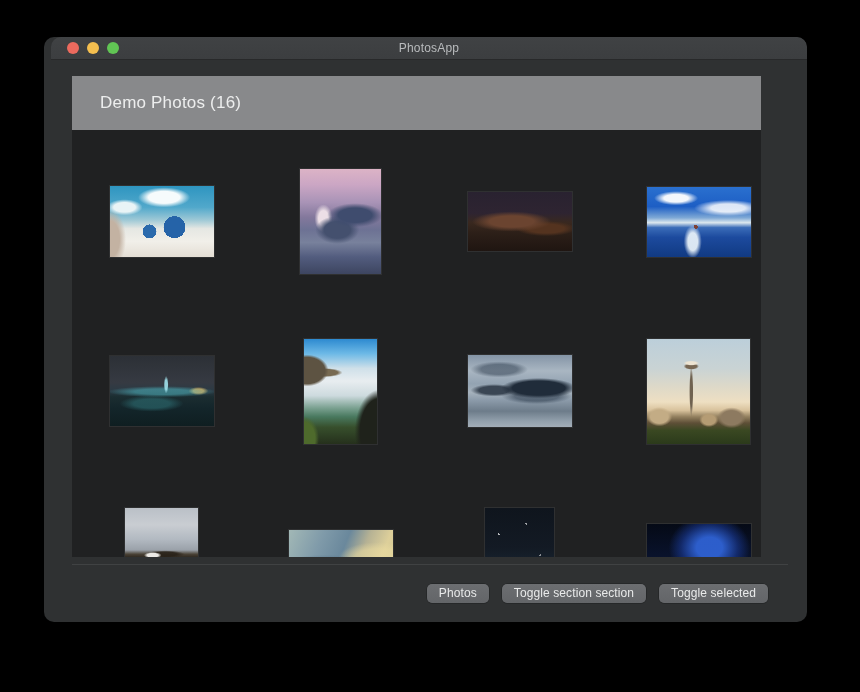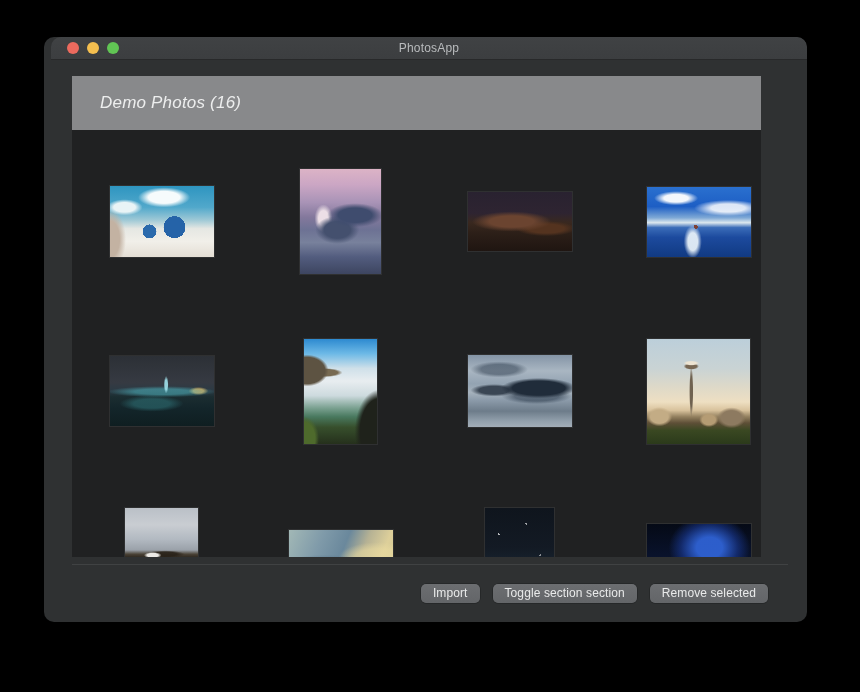--- a/index.html
+++ b/index.html
@@ -21,21 +21,21 @@
     display:flex;align-items:center;
   }
   .traffic{position:absolute;left:16px;top:5px;display:flex;gap:8px;}
   .traffic span{width:12px;height:12px;border-radius:50%;display:block;}
   .win-title{
     flex:1;text-align:center;font-size:12px;font-weight:500;
     color:var(--title-text,#b9bbbd);letter-spacing:.2px;
   }
   .scroll-area{
     position:absolute;left:28px;top:39px;width:689px;height:481px;
-    background:var(--scroll-bg,#202122);overflow:hidden;font-style:italic;
+    background:var(--scroll-bg,#202122);overflow:hidden;
   }
   .section-header{
     position:absolute;left:0;top:0;right:0;height:54px;
     background:var(--header-bg,#88898b);
     display:flex;align-items:center;padding-left:28px;box-sizing:border-box;
   }
   .section-header .hd-text{
     font-size:17px;color:var(--header-text,#edeeee);font-weight:400;letter-spacing:.2px;
   }
   .photo-grid{position:absolute;inset:0;}
@@ -118,18 +118,18 @@
         </div>
       </div>
     <div class="section-header">
       <span class="hd-text">Demo Photos (16)</span>
     </div>
   </div>
 
   <div class="separator"></div>
 
   <div class="button-bar">
-    <button class="push-btn">Import</button>
+    <button class="push-btn">Photos</button>
     <button class="push-btn">Toggle section section</button>
-    <button class="push-btn">Remove selected</button>
+    <button class="push-btn">Toggle selected</button>
   </div>
 
 </div>
 
 </body></html>

